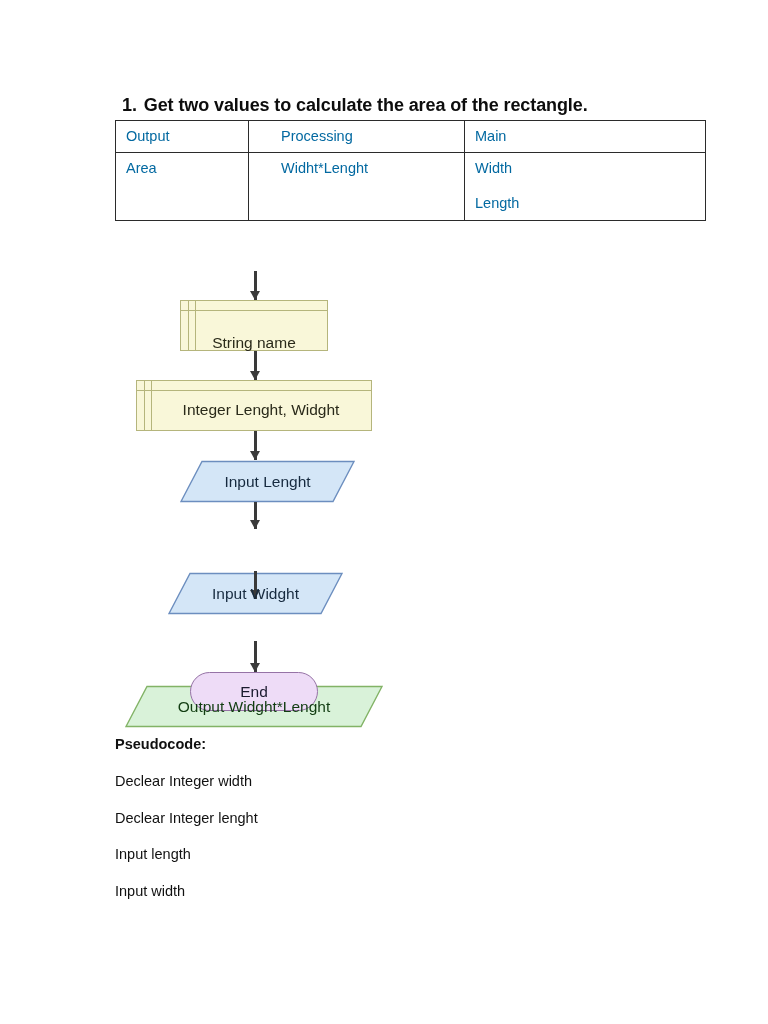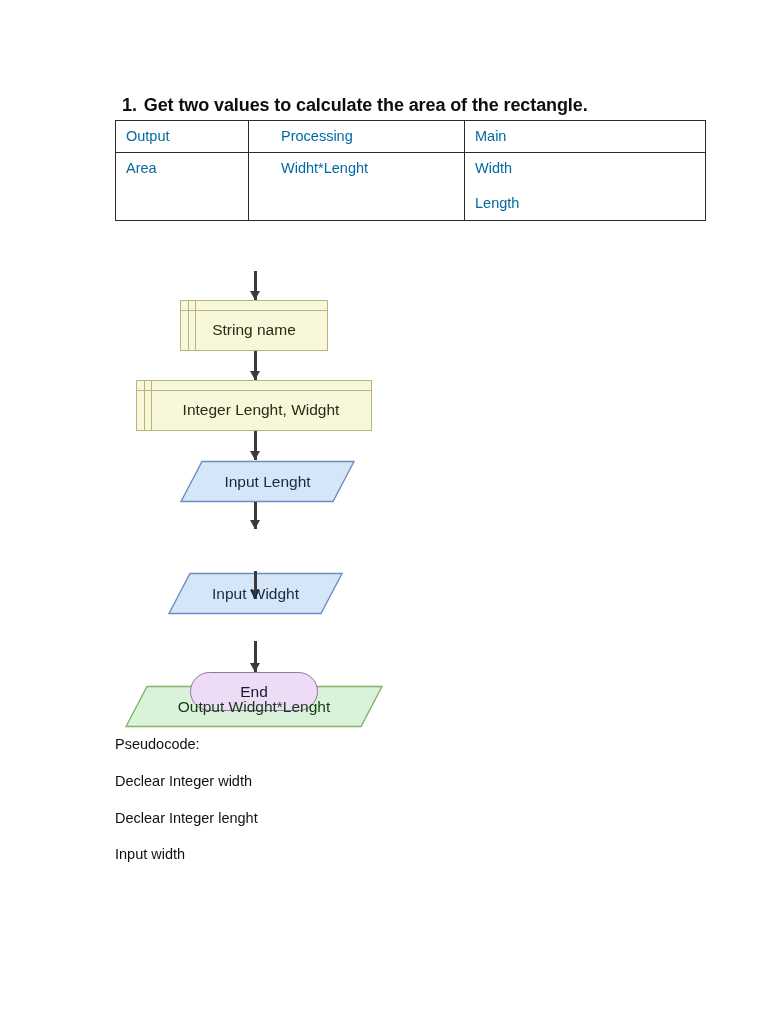--- a/index.html
+++ b/index.html
@@ -101,21 +101,21 @@
   }
   .decl .bar2 {
     left: 14px; top: 0; bottom: 0;
     border-left: 1.2px solid #b5b57c;
   }
   .decl .band {
     left: 0; right: 0; top: 9px;
     border-top: 1.2px solid #b5b57c;
   }
   .decl .txt { position: relative; z-index: 2; padding-top: 8px; }
-  .decl.strname { left: 180px; top: 82px;  width: 148px; height: 51px; }
+  .decl.strname { left: 180px; top: 82px;  width: 148px; height: 51px; align-items: flex-end; }
   .decl.intdecl { left: 136px; top: 162px; width: 236px; height: 51px; padding-left: 14px; }
 
   
   .io {
     position: relative;
     background: transparent;
     border: none;
   }
   .io svg { position: absolute; left: 0; top: 0; }
   .io .txt { position: relative; z-index: 2; }
@@ -144,21 +144,21 @@
   
   .pseudo {
     position: absolute;
     left: 115px;
     top: 736px;
     width: 500px;
     font-size: 14.5px;
     color: #111111;
   }
   .pseudo .title {
-    font-weight: normal;
+    font-weight: bold;
     margin-bottom: 22px;
   }
   .pseudo .line {
     margin-bottom: 22px;
     line-height: 1;
     white-space: nowrap;
   }
   .pseudo .line.indent { padding-left: 12px; }
 </style>
 </head>
@@ -257,14 +257,15 @@
   <div class="node term end">
     <span>End</span>
   </div>
 
 </div>
 
 <div class="pseudo">
   <div class="title">Pseudocode:</div>
   <div class="line">Declear Integer width</div>
   <div class="line">Declear Integer lenght</div>
+  <div class="line">Input length</div>
   <div class="line">Input width</div>
 </div>
 
 </body></html>

